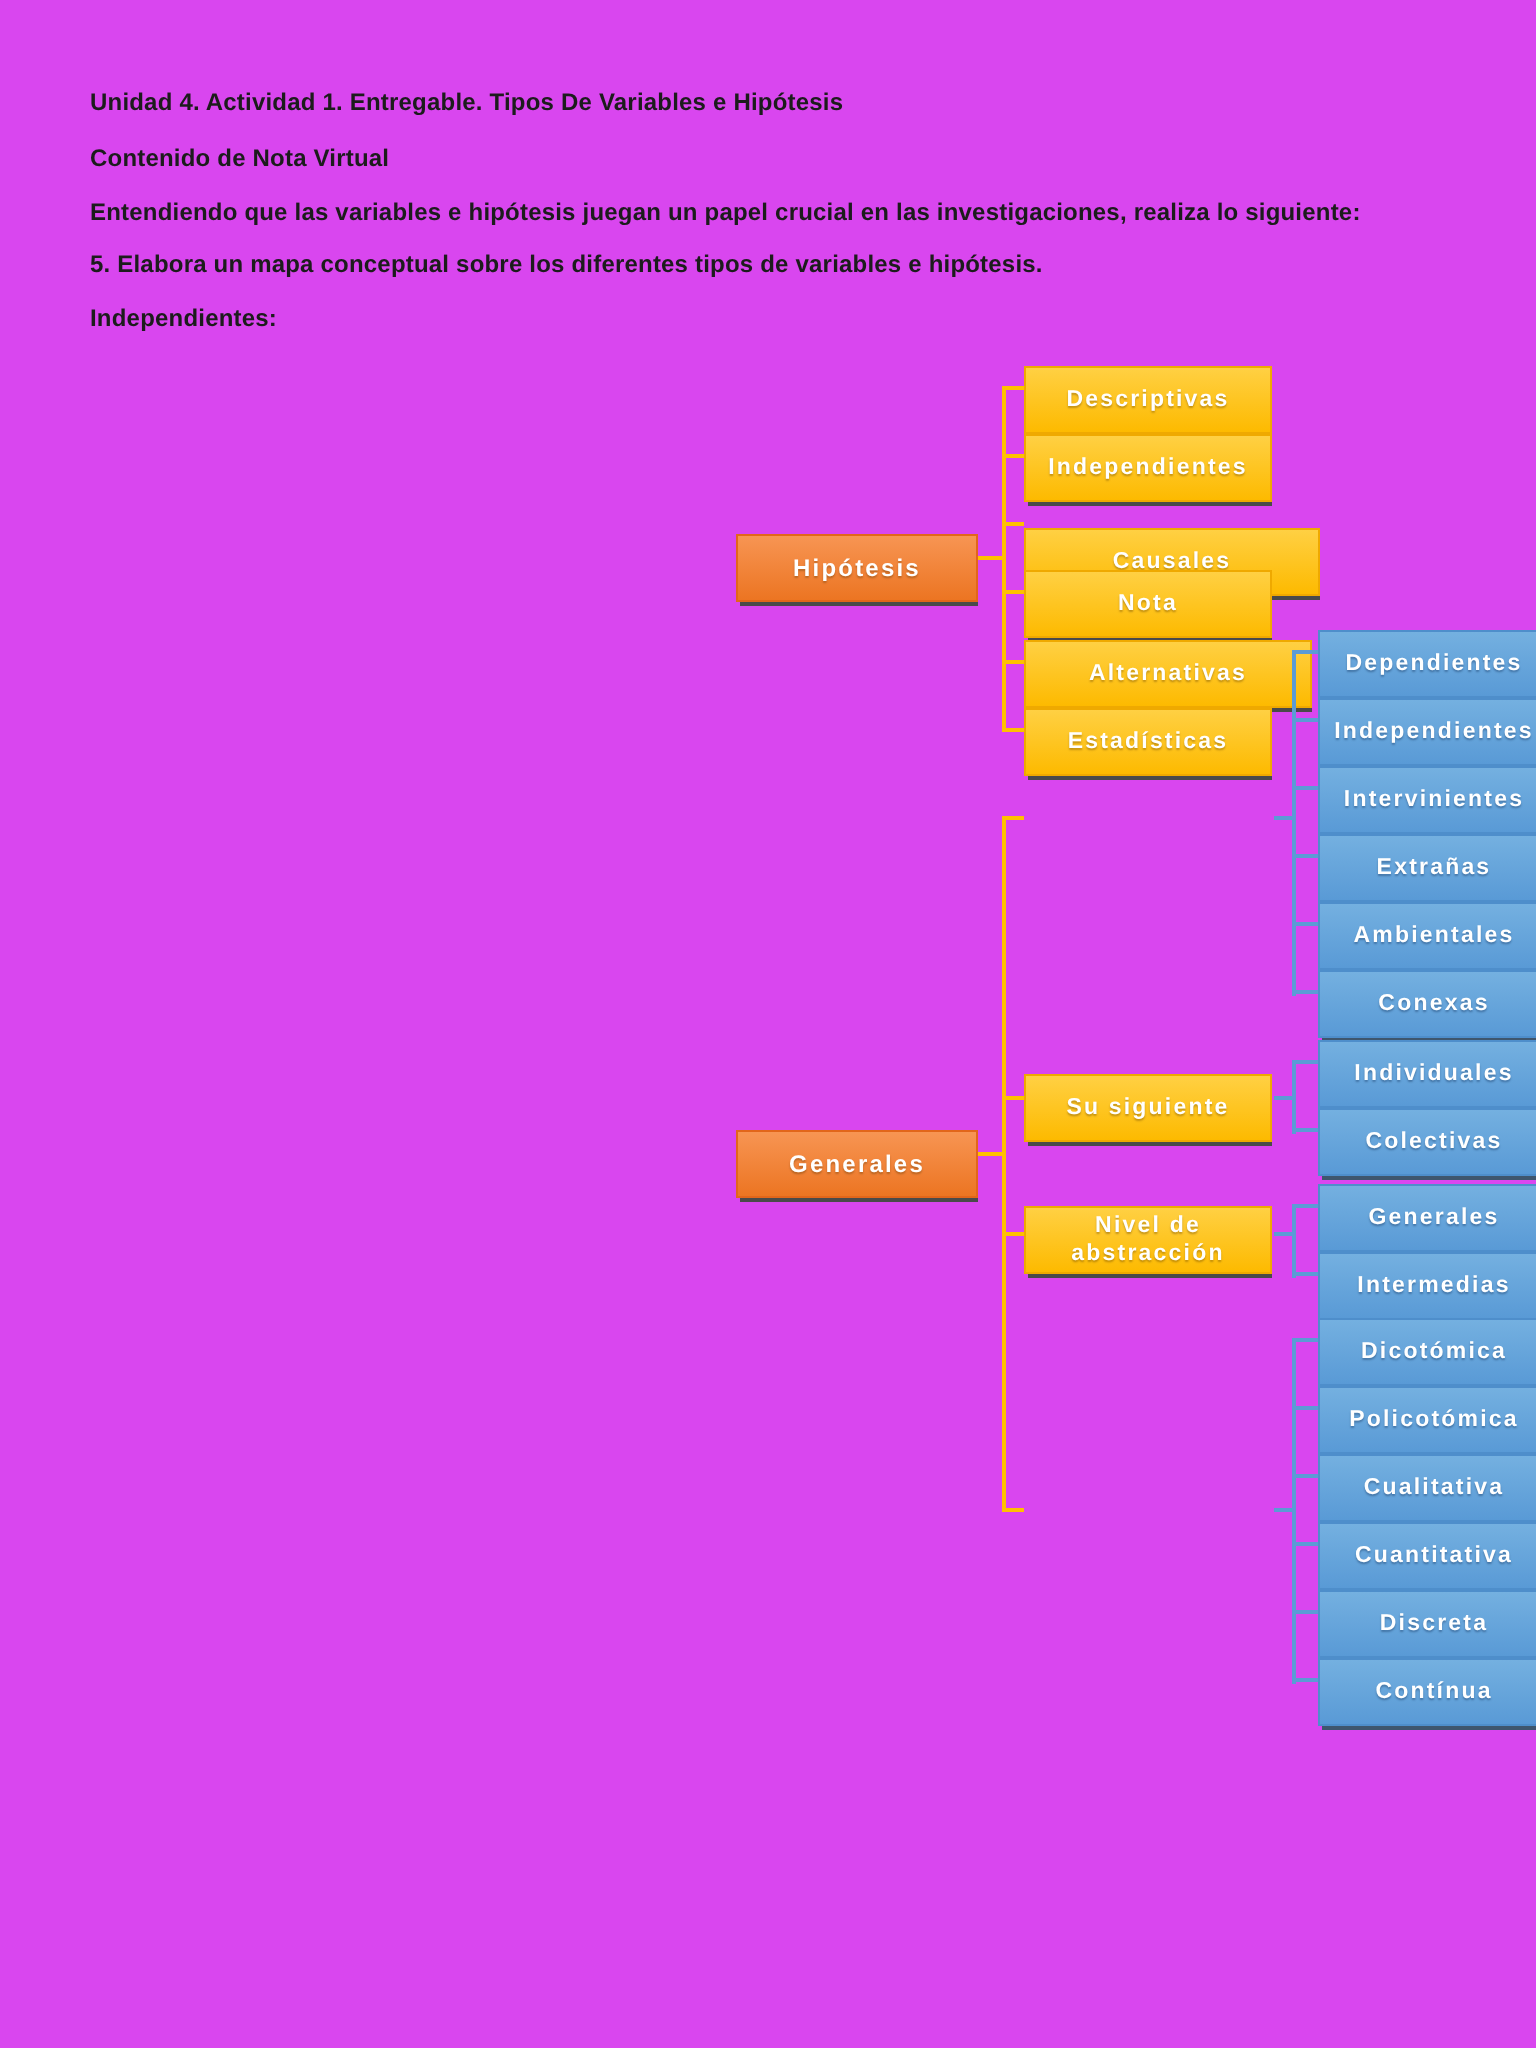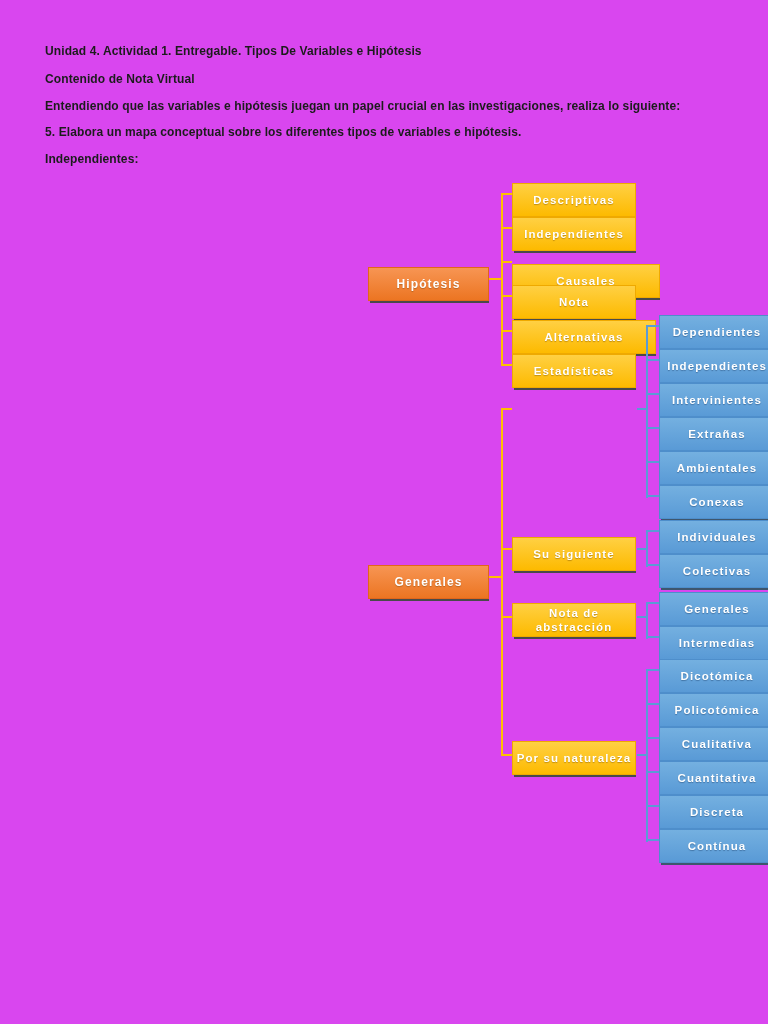--- a/index.html
+++ b/index.html
@@ -88,29 +88,28 @@
       <div class="node leaf" style="left: 659px; top: 485px; width: 116px; height: 23px;">Conexas</div>
       <div class="line" style="left: 502px; top: 548px; width: 10px; height: 2px; background: rgb(255, 192, 0);"></div>
       <div class="node cat" style="left: 512px; top: 537px; width: 124px; height: 24px;">Su siguiente</div>
       <div class="line" style="left: 637px; top: 548px; width: 10px; height: 2px; background: rgb(91, 155, 213);"></div>
       <div class="line" style="left: 646px; top: 530px; width: 2px; height: 37px; background: rgb(91, 155, 213);"></div>
       <div class="line" style="left: 647px; top: 530px; width: 12px; height: 2px; background: rgb(91, 155, 213);"></div>
       <div class="node leaf" style="left: 659px; top: 520px; width: 116px; height: 23px;">Individuales</div>
       <div class="line" style="left: 647px; top: 564px; width: 12px; height: 2px; background: rgb(91, 155, 213);"></div>
       <div class="node leaf" style="left: 659px; top: 554px; width: 116px; height: 23px;">Colectivas</div>
       <div class="line" style="left: 502px; top: 616px; width: 10px; height: 2px; background: rgb(255, 192, 0);"></div>
-      <div class="node cat" style="left: 512px; top: 603px; width: 124px; height: 28px;">Nota de abstracción</div>
+      <div class="node cat" style="left: 512px; top: 603px; width: 124px; height: 28px;">Nivel de abstracción</div>
       <div class="line" style="left: 637px; top: 616px; width: 10px; height: 2px; background: rgb(91, 155, 213);"></div>
       <div class="line" style="left: 646px; top: 602px; width: 2px; height: 37px; background: rgb(91, 155, 213);"></div>
       <div class="line" style="left: 647px; top: 602px; width: 12px; height: 2px; background: rgb(91, 155, 213);"></div>
       <div class="node leaf" style="left: 659px; top: 592px; width: 116px; height: 23px;">Generales</div>
       <div class="line" style="left: 647px; top: 636px; width: 12px; height: 2px; background: rgb(91, 155, 213);"></div>
       <div class="node leaf" style="left: 659px; top: 626px; width: 116px; height: 23px;">Intermedias</div>
       <div class="line" style="left: 502px; top: 754px; width: 10px; height: 2px; background: rgb(255, 192, 0);"></div>
-      <div class="node cat" style="left: 512px; top: 741px; width: 124px; height: 28px;">Por su naturaleza</div>
       <div class="line" style="left: 637px; top: 754px; width: 10px; height: 2px; background: rgb(91, 155, 213);"></div>
       <div class="line" style="left: 646px; top: 669px; width: 2px; height: 173px; background: rgb(91, 155, 213);"></div>
       <div class="line" style="left: 647px; top: 669px; width: 12px; height: 2px; background: rgb(91, 155, 213);"></div>
       <div class="node leaf" style="left: 659px; top: 659px; width: 116px; height: 23px;">Dicotómica</div>
       <div class="line" style="left: 647px; top: 703px; width: 12px; height: 2px; background: rgb(91, 155, 213);"></div>
       <div class="node leaf" style="left: 659px; top: 693px; width: 116px; height: 23px;">Policotómica</div>
       <div class="line" style="left: 647px; top: 737px; width: 12px; height: 2px; background: rgb(91, 155, 213);"></div>
       <div class="node leaf" style="left: 659px; top: 727px; width: 116px; height: 23px;">Cualitativa</div>
       <div class="line" style="left: 647px; top: 771px; width: 12px; height: 2px; background: rgb(91, 155, 213);"></div>
       <div class="node leaf" style="left: 659px; top: 761px; width: 116px; height: 23px;">Cuantitativa</div>

